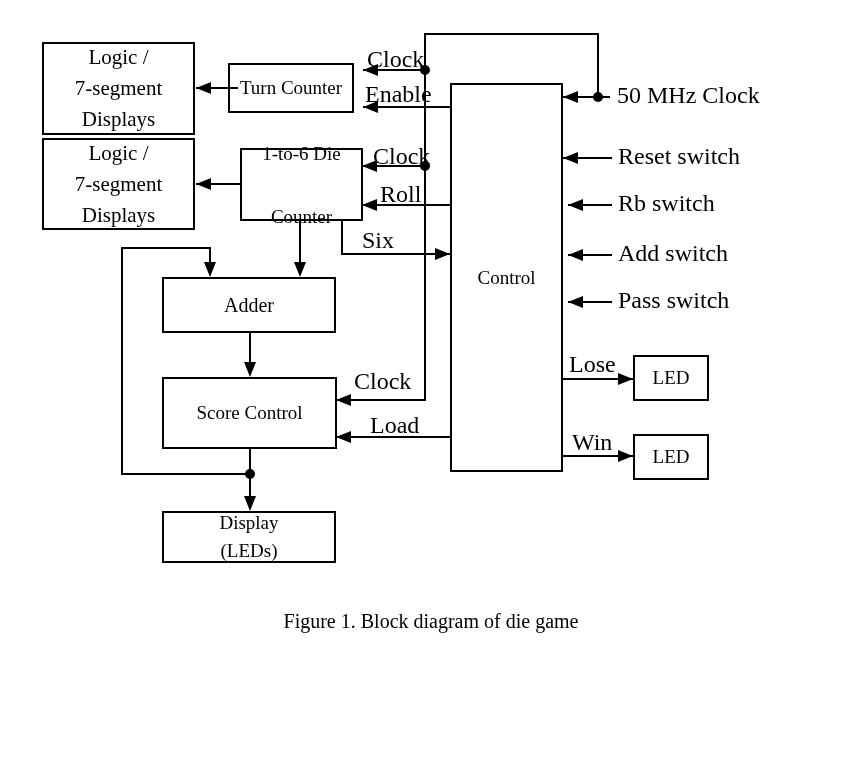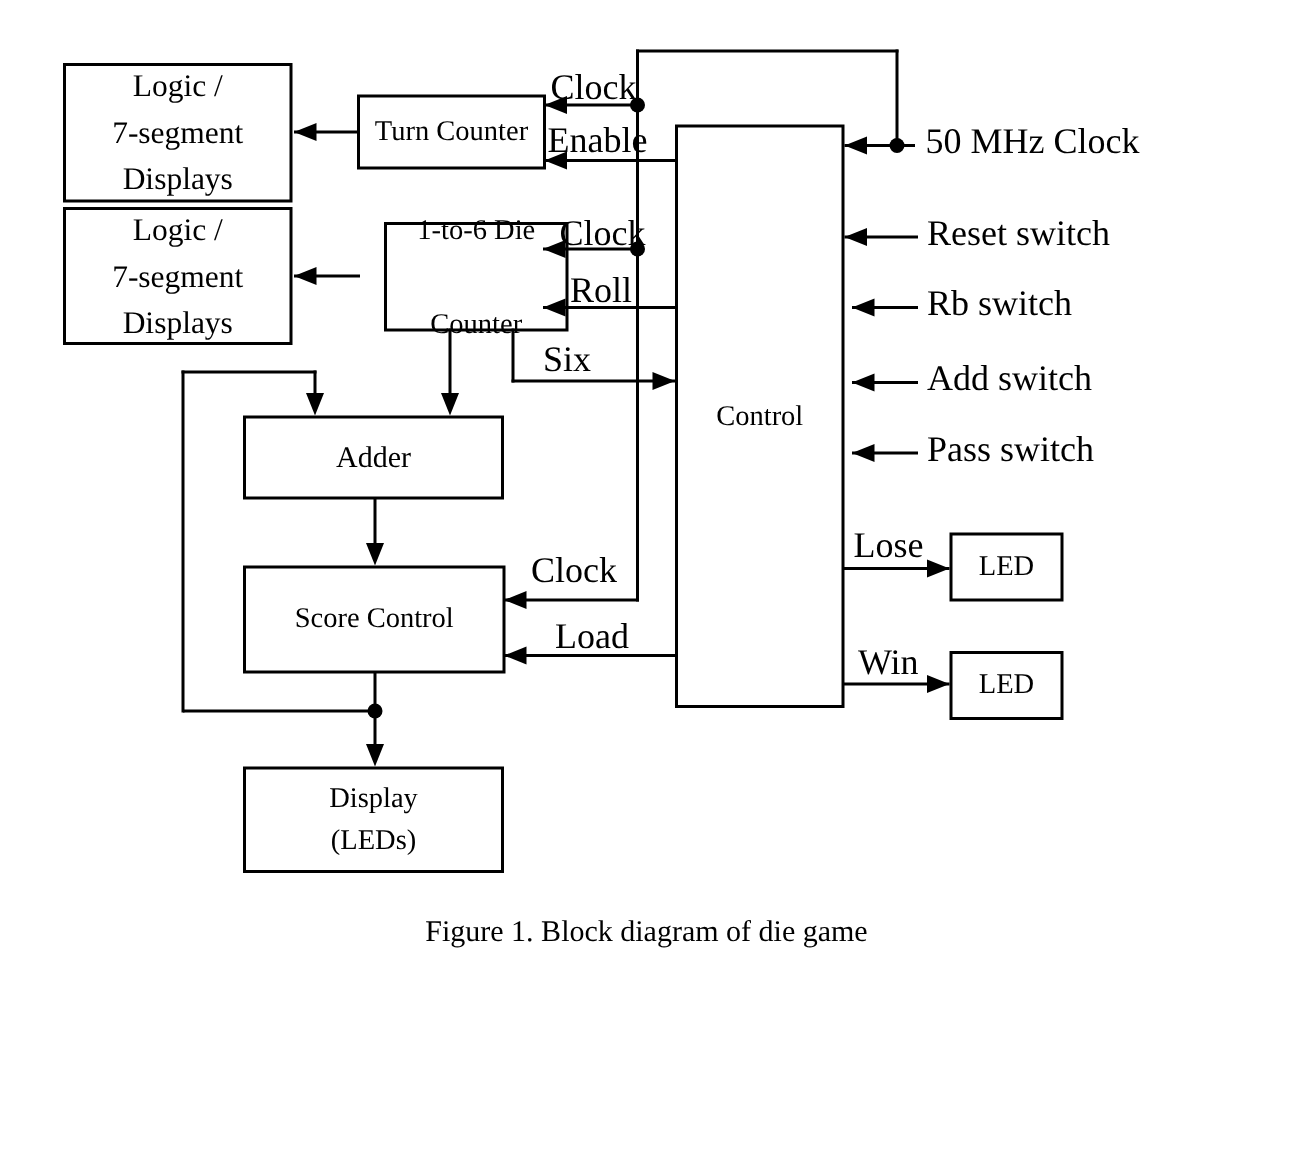--- a/index.html
+++ b/index.html
@@ -49,38 +49,38 @@
     <span>7-segment</span>
     <span>Displays</span>
   </div>
 
   <div class="box big" style="left:42px; top:138px; width:153px; height:92px;">
     <span>Logic /</span>
     <span>7-segment</span>
     <span>Displays</span>
   </div>
 
-  <div class="box" style="left:238px; top:63px; width:126px; height:50px;">
+  <div class="box" style="left:228px; top:63px; width:126px; height:50px;">
     <span>Turn Counter</span>
   </div>
 
-  <div class="box twoLine" style="left:256px; top:148px; width:123px; height:73px;gap:36px;">
+  <div class="box twoLine" style="left:240px; top:148px; width:123px; height:73px;gap:36px;">
     <span>1-to-6 Die</span>
     <span>Counter</span>
   </div>
 
   <div class="box" style="left:162px; top:277px; width:174px; height:56px; font-size:20px;">
     <span>Adder</span>
   </div>
 
   <div class="box" style="left:162px; top:377px; width:175px; height:72px;">
     <span>Score Control</span>
   </div>
 
-  <div class="box dispLine" style="left:162px; top:511px; width:174px; height:71px;">
+  <div class="box dispLine" style="left:162px; top:511px; width:174px; height:52px;">
     <span>Display</span>
     <span>(LEDs)</span>
   </div>
 
   <div class="box" style="left:450px; top:83px; width:113px; height:389px;">
     <span>Control</span>
   </div>
 
   <div class="box" style="left:633px; top:355px; width:76px; height:46px;">
     <span>LED</span>

